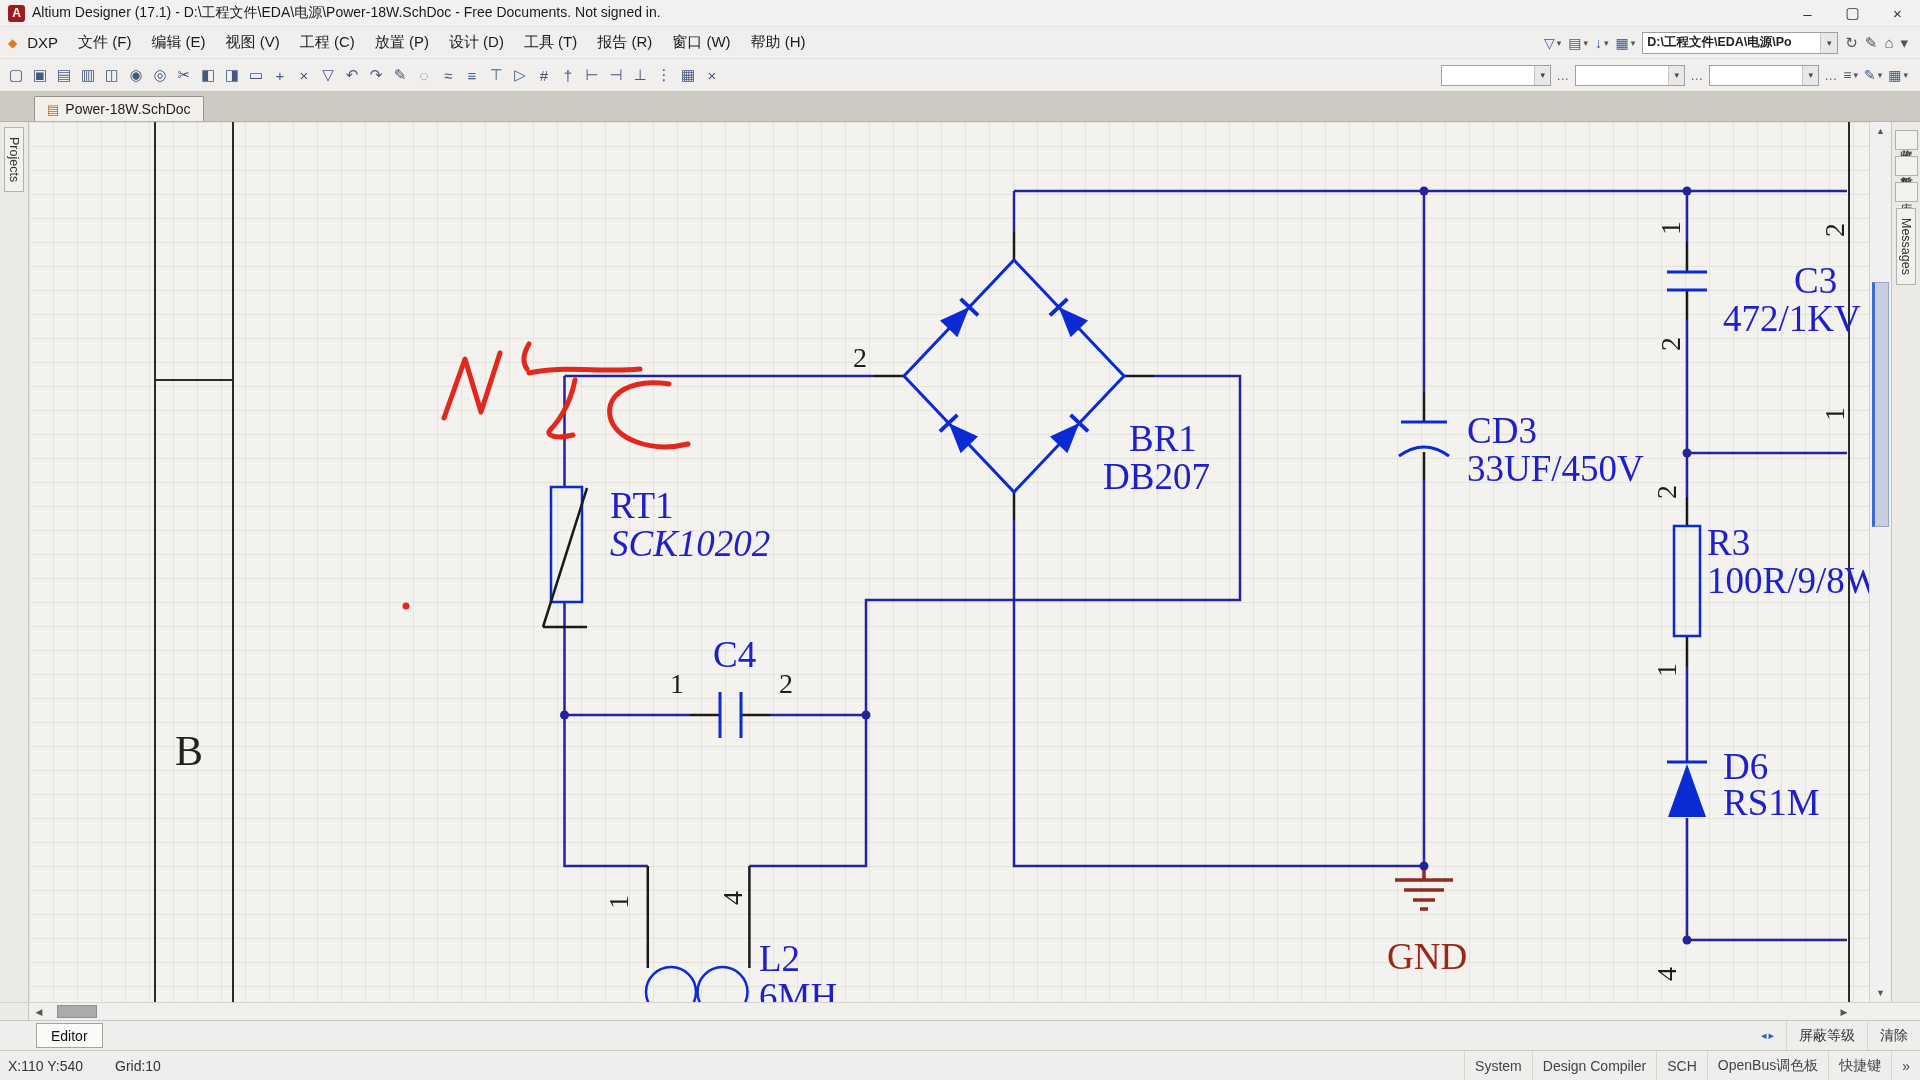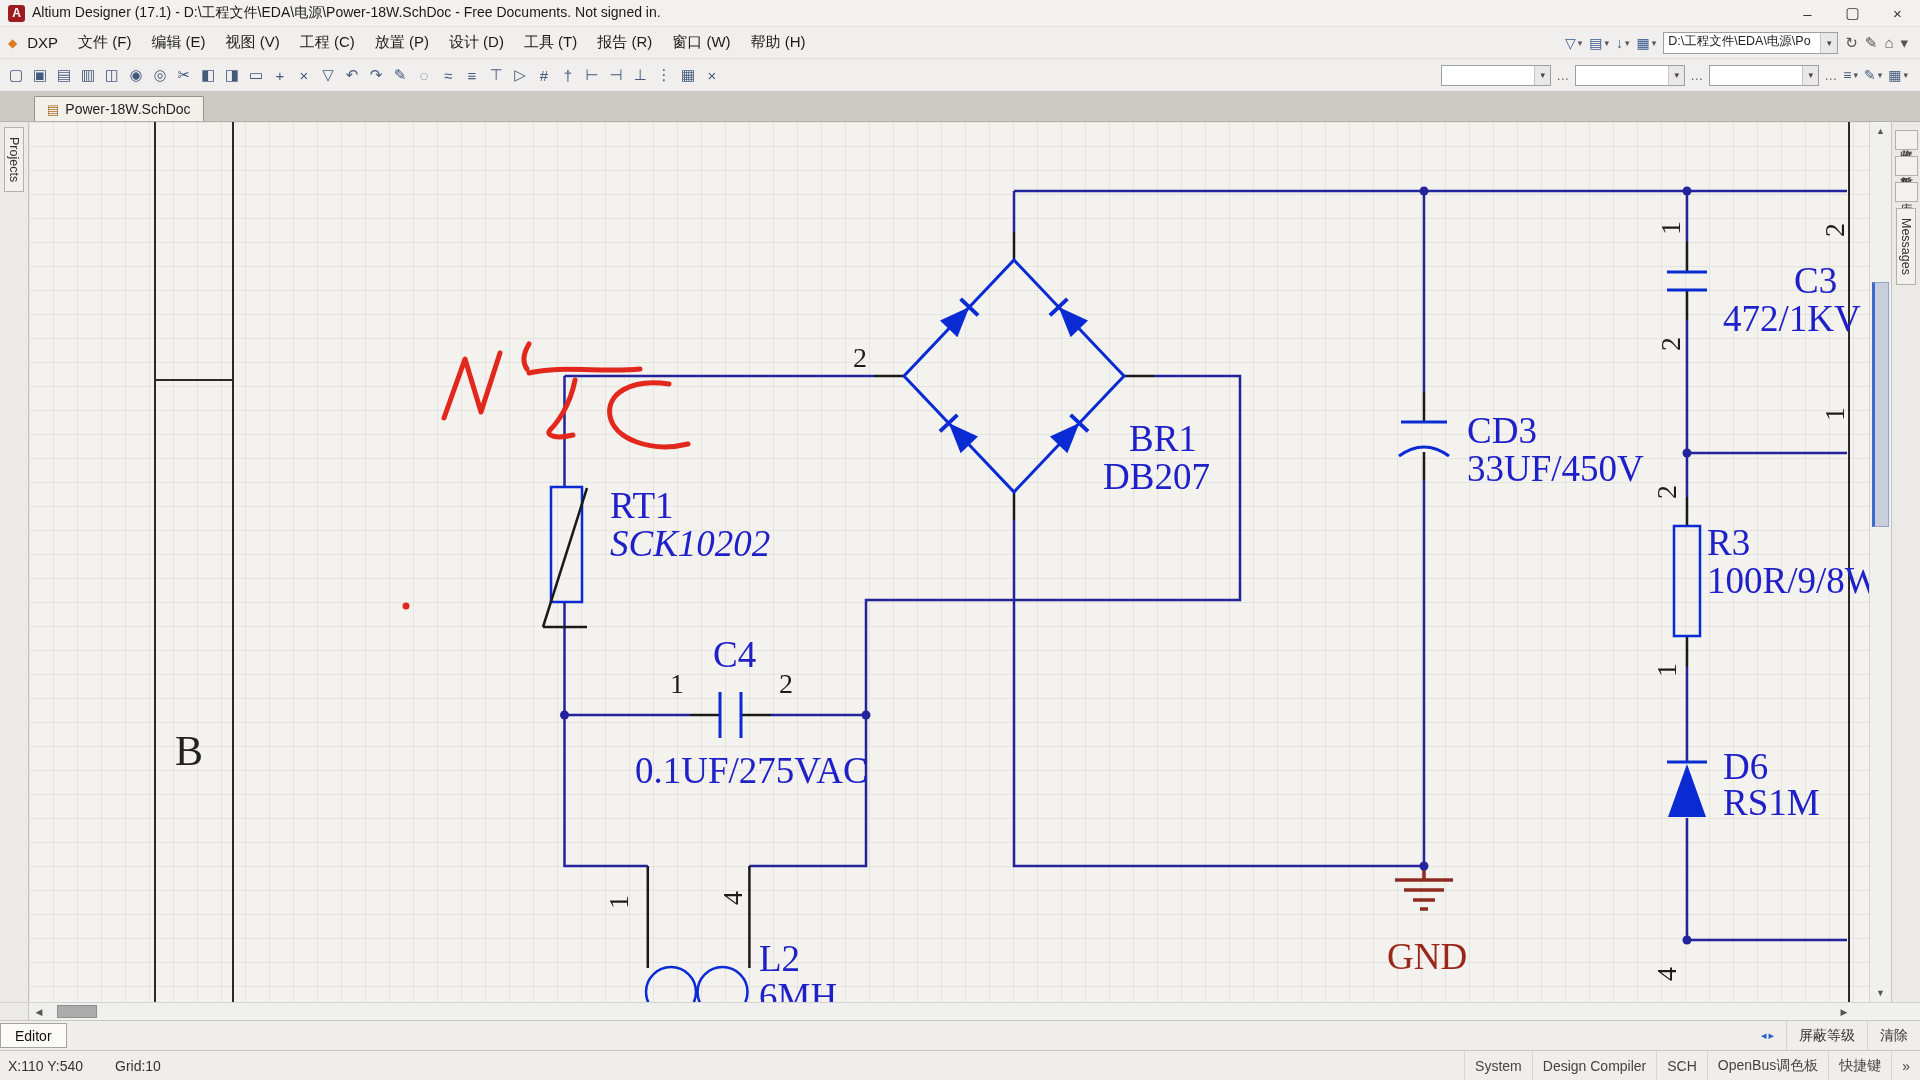--- a/index.html
+++ b/index.html
@@ -15,21 +15,21 @@
 
   
   .menubar{height:32px;flex:0 0 32px;background:#f0efee;display:flex;align-items:center;border-bottom:1px solid #e0dfdd;}
   .menu-items{display:flex;align-items:center;}
   .dxp-icon{margin-left:8px;font-size:12px;color:#e07a1f;}
   .menu-item{padding:0 10px;font-size:15px;color:#1b1b1b;white-space:nowrap;}
   .menubar-right{margin-left:auto;display:flex;align-items:center;gap:7px;padding-right:12px;}
   .mi-group{display:flex;align-items:center;gap:2px;}
   .mi-glyph{font-size:14px;color:#3a5a8c;}
   .mi-arrow{font-size:9px;color:#555;}
-  .path-combo{width:175px;height:22px;background:#fff;border:1px solid #9aa0a8;display:flex;align-items:flex-start;}
+  .path-combo{width:196px;height:22px;background:#fff;border:1px solid #9aa0a8;display:flex;align-items:center;font-weight:bold;}
   .path-combo .combo-text{flex:1;font-size:12.5px;color:#222;padding-left:4px;white-space:nowrap;overflow:hidden;}
   .path-combo .combo-arrow{width:17px;height:100%;background:#e9e8e6;border-left:1px solid #c5c5c3;display:flex;align-items:center;justify-content:center;font-size:9px;color:#444;}
   .mi-single{font-size:15px;color:#555;}
 
   
   .toolbar{height:33px;flex:0 0 33px;background:#f0efee;border-bottom:1px solid #c9c9c7;display:flex;align-items:center;padding:0 4px;}
   .tb-icons{display:flex;align-items:center;}
   .tb-icon{width:24px;height:24px;display:flex;align-items:center;justify-content:center;font-size:15px;color:#44597c;border-radius:2px;}
   .toolbar-right{margin-left:auto;display:flex;align-items:center;gap:5px;padding-right:8px;}
   .tb-combo-wrap{display:flex;align-items:center;gap:5px;}
@@ -73,21 +73,21 @@
   
   .hscroll-row{height:18px;flex:0 0 18px;background:#f0f0ee;border-top:1px solid #d5d3d0;display:flex;align-items:stretch;}
   .hs-spacer-l{width:29px;background:#eceae7;border-right:1px solid #c6c4c0;}
   .hs-spacer-r{width:66px;}
   .hs-arrow{width:20px;display:flex;align-items:center;justify-content:center;font-size:9px;color:#555;}
   .hs-track{flex:1;position:relative;}
   .hs-thumb{position:absolute;left:8px;top:2px;bottom:2px;width:40px;background:#ababab;border:1px solid #8f8f8f;}
 
   
   .editor-row{height:30px;flex:0 0 30px;background:#efeeec;border-top:1px solid #c9c7c4;display:flex;align-items:center;}
-  .editor-tab{height:25px;padding:0 14px;background:#fbfaf8;border:1px solid #a5a3a0;font-size:14px;color:#111;display:flex;align-items:center;}
+  .editor-tab{margin-left:36px;height:25px;padding:0 14px;background:#fbfaf8;border:1px solid #a5a3a0;font-size:14px;color:#111;display:flex;align-items:center;}
   .editor-right{margin-left:auto;display:flex;height:100%;align-items:stretch;}
   .nav-btn{padding:0 10px;display:flex;align-items:center;color:#2a62c9;font-size:11px;letter-spacing:2px;}
   .editor-btn{padding:0 12px;font-size:14px;color:#333;border-left:1px solid #d6d4d1;display:flex;align-items:center;white-space:nowrap;}
 
   
   .statusbar{height:30px;flex:0 0 30px;background:#efeeec;border-top:1px solid #c9c7c4;display:flex;align-items:center;font-size:14px;color:#333;}
   .sb-pos{margin-left:8px;white-space:nowrap;}
   .sb-grid{margin-left:32px;white-space:nowrap;}
   .sb-right{margin-left:auto;display:flex;height:100%;align-items:stretch;justify-content:space-between;}
   .status-panel{padding:0 10px;border-left:1px solid #d6d4d1;display:flex;align-items:center;white-space:nowrap;color:#444;}
@@ -375,21 +375,20 @@
           <circle cx="377" cy="484" r="3.5" fill="#E2281C" stroke="none"></circle>
         </g>
       </svg>
 
       <span class="zone" style="left:146px;top:608px;">B</span>
 
       <span class="slabel" style="left:581px;top:365px;">RT1</span>
       <span class="slabel" style="left:581px;top:403px;font-style:italic;">SCK10202</span>
 
       <span class="slabel" style="left:684px;top:514px;">C4</span>
-      <span class="slabel" style="left:606px;top:630px;">0.1UF/275VAC</span>
       <span class="spin" style="left:641px;top:548px;">1</span>
       <span class="spin" style="left:750px;top:548px;">2</span>
 
       <span class="spin" style="left:824px;top:222px;">2</span>
       <span class="slabel" style="left:1100px;top:298px;">BR1</span>
       <span class="slabel" style="left:1074px;top:336px;">DB207</span>
 
       <span class="slabel" style="left:1438px;top:290px;">CD3</span>
       <span class="slabel" style="left:1438px;top:328px;">33UF/450V</span>
 

